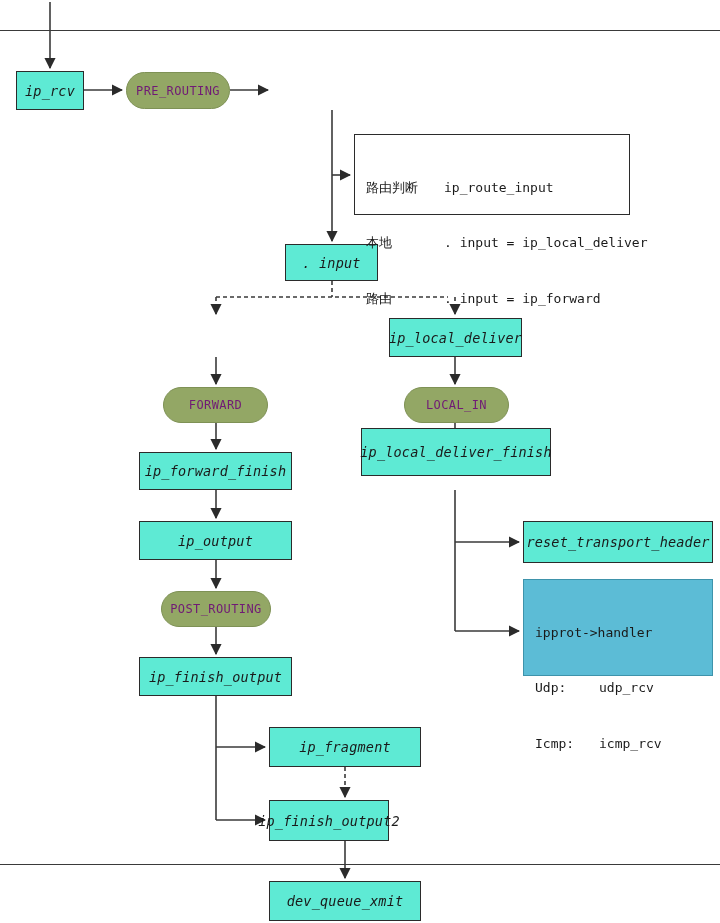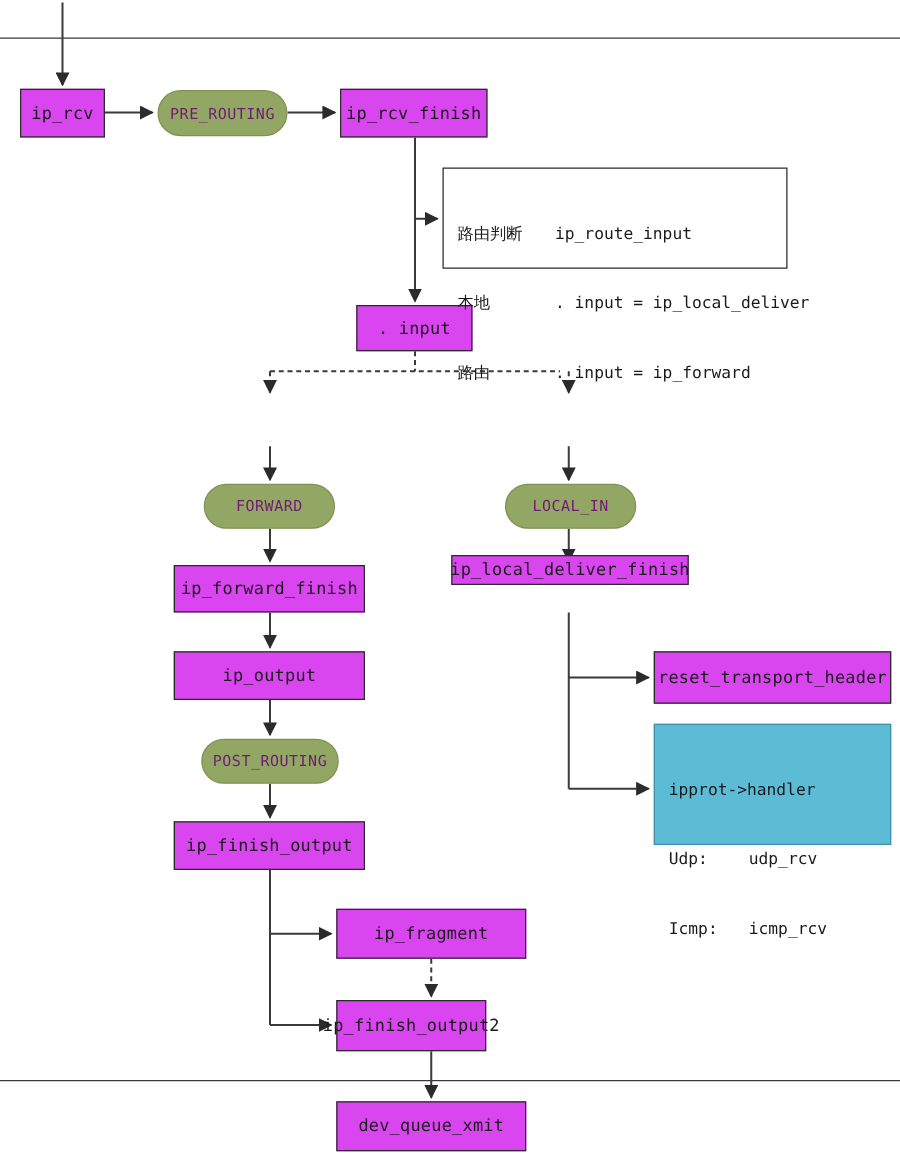--- a/index.html
+++ b/index.html
@@ -26,24 +26,25 @@
   .node {
     position: absolute;
     box-sizing: border-box;
     display: flex;
     align-items: center;
     justify-content: center;
     text-align: center;
     color: #1a1a1a;
   }
   .box {
-    background: #d946ef;
+    background: #5eead4;
     border: 1.3px solid #2b2b2b;
     font-size: 13.5px;
     letter-spacing: 0.2px;
+    font-style: italic;
   }
   .hook {
     background: #93a765;
     border: 1.2px solid #7e9155;
     border-radius: 999px;
     font-size: 12px;
     letter-spacing: 0.4px;
     color: #701a75;
   }
   .note {
@@ -126,45 +127,45 @@
     </g>
   </svg>
 
   <div class="divider" style="top:30px"></div>
   <div class="divider" style="top:864px"></div>
 
   <div class="node box" style="left:16px;top:71px;width:68px;height:39px">ip_rcv</div>
 
   <div class="node hook" style="left:126px;top:72px;width:104px;height:37px">PRE_ROUTING</div>
 
-  <div class="node box" style="left:272px;top:71px;width:118px;height:39px">ip_rcv_finish</div>
 
   <div class="node box" style="left:285px;top:244px;width:93px;height:37px">. input</div>
 
 
   <div class="node hook" style="left:163px;top:387px;width:105px;height:36px">FORWARD</div>
 
   <div class="node box" style="left:139px;top:452px;width:153px;height:38px">ip_forward_finish</div>
 
   <div class="node box" style="left:139px;top:521px;width:153px;height:39px">ip_output</div>
 
   <div class="node hook" style="left:161px;top:591px;width:110px;height:36px">POST_ROUTING</div>
 
   <div class="node box" style="left:139px;top:657px;width:153px;height:39px">ip_finish_output</div>
 
   <div class="node box" style="left:269px;top:727px;width:152px;height:40px">ip_fragment</div>
 
   <div class="node box" style="left:269px;top:800px;width:120px;height:41px">ip_finish_output2</div>
 
   <div class="node box" style="left:269px;top:881px;width:152px;height:40px">dev_queue_xmit</div>
 
+  <div class="node box" style="left:389px;top:318px;width:133px;height:39px">ip_local_deliver</div>
 
   <div class="node hook" style="left:404px;top:387px;width:105px;height:36px">LOCAL_IN</div>
 
-  <div class="node box" style="left:361px;top:444px;width:190px;height:24px">ip_local_deliver_finish</div>
+  <div class="node box" style="left:361px;top:428px;width:190px;height:48px">ip_local_deliver_finish</div>
 
   <div class="node box" style="left:523px;top:521px;width:190px;height:42px">reset_transport_header</div>
 
   <div class="note" style="left:354px;top:134px;width:276px;height:81px">
     <div><span class="lbl" style="width:78px">路由判断</span><span>ip_route_input</span></div>
     <div><span class="lbl" style="width:78px">本地</span><span>. input = ip_local_deliver</span></div>
     <div><span class="lbl" style="width:78px">路由</span><span>. input = ip_forward</span></div>
   </div>
 
   <div class="note blue" style="left:523px;top:579px;width:190px;height:97px">

